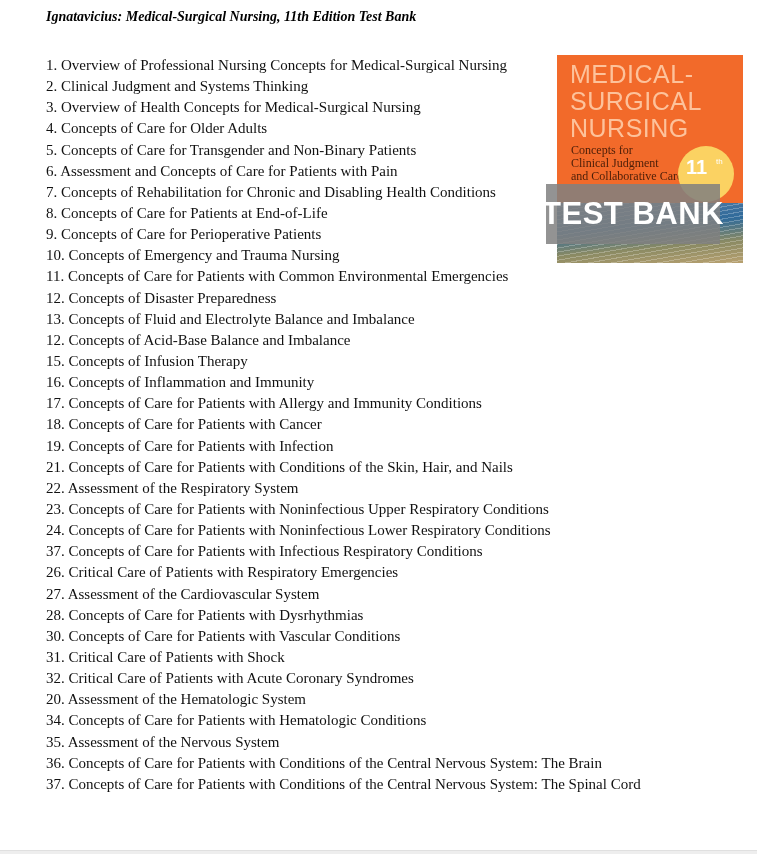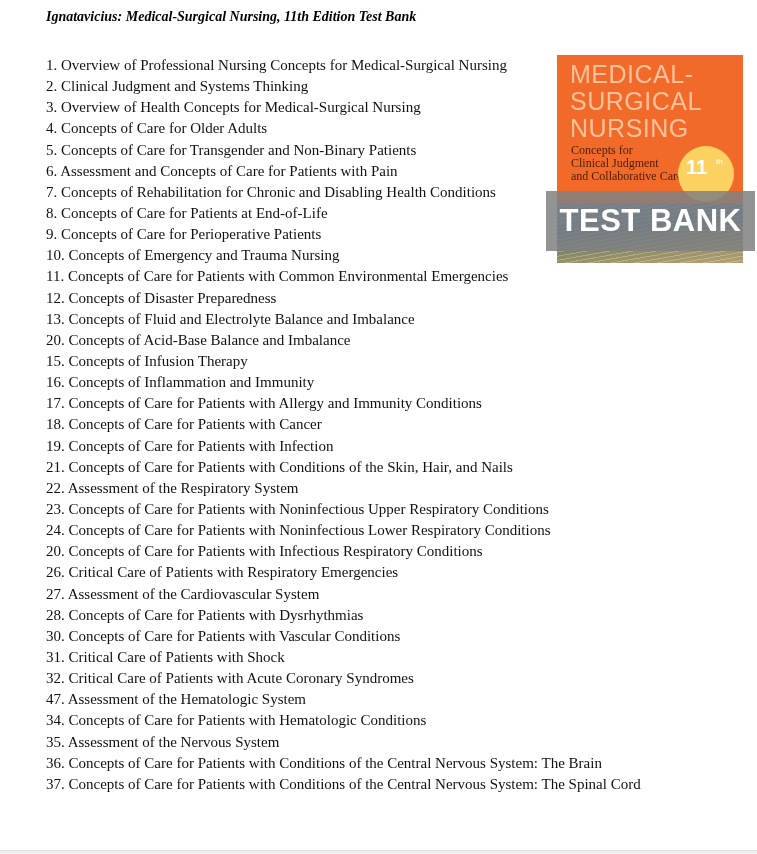--- a/index.html
+++ b/index.html
@@ -40,21 +40,21 @@
   }
   .edition-num { position: absolute; left: 8px; top: 10px; font-size: 20px; text-align: right; }
   .edition-sup { position: absolute; left: 38px; top: 11px; font-size: 8px; font-weight: normal; }
   .cover-wave {
     position: absolute; left: 0; bottom: 0; width: 186px; height: 60px;
     background:
       repeating-linear-gradient(170deg, rgba(255,255,255,0.25) 0 1px, transparent 1px 4px),
       linear-gradient(175deg, #5b7fa6 0%, #2f6a9a 40%, #8a8a63 70%, #b8a170 100%);
   }
   .watermark-band {
-    position: absolute; left: 546px; top: 191px; width: 209px; height: 60px;
+    position: absolute; left: 546px; top: 184px; width: 174px; height: 60px;
     background: rgba(128, 128, 128, 0.85);
     display: flex; align-items: center; justify-content: center;
   }
   .watermark-text {
     font-family: "Liberation Sans", sans-serif; font-weight: bold; font-size: 31px;
     color: #ffffff; letter-spacing: 0.5px; white-space: nowrap;
   }
   .bottom-bar {
     position: absolute; left: 0; top: 850px; width: 757px; height: 4px;
     background: #eeeeee; border-top: 1px solid #e0e0e0;
@@ -94,37 +94,37 @@
   <li>4. Concepts of Care for Older Adults</li>
   <li>5. Concepts of Care for Transgender and Non-Binary Patients</li>
   <li>6. Assessment and Concepts of Care for Patients with Pain</li>
   <li>7. Concepts of Rehabilitation for Chronic and Disabling Health Conditions</li>
   <li>8. Concepts of Care for Patients at End-of-Life</li>
   <li>9. Concepts of Care for Perioperative Patients</li>
   <li>10. Concepts of Emergency and Trauma Nursing</li>
   <li>11. Concepts of Care for Patients with Common Environmental Emergencies</li>
   <li>12. Concepts of Disaster Preparedness</li>
   <li>13. Concepts of Fluid and Electrolyte Balance and Imbalance</li>
-  <li>20. Concepts of Acid-Base Balance and Imbalance</li>
+  <li>12. Concepts of Acid-Base Balance and Imbalance</li>
   <li>15. Concepts of Infusion Therapy</li>
   <li>16. Concepts of Inflammation and Immunity</li>
   <li>17. Concepts of Care for Patients with Allergy and Immunity Conditions</li>
   <li>18. Concepts of Care for Patients with Cancer</li>
   <li>19. Concepts of Care for Patients with Infection</li>
   <li>21. Concepts of Care for Patients with Conditions of the Skin, Hair, and Nails</li>
   <li>22. Assessment of the Respiratory System</li>
   <li>23. Concepts of Care for Patients with Noninfectious Upper Respiratory Conditions</li>
   <li>24. Concepts of Care for Patients with Noninfectious Lower Respiratory Conditions</li>
-  <li>20. Concepts of Care for Patients with Infectious Respiratory Conditions</li>
+  <li>37. Concepts of Care for Patients with Infectious Respiratory Conditions</li>
   <li>26. Critical Care of Patients with Respiratory Emergencies</li>
   <li>27. Assessment of the Cardiovascular System</li>
   <li>28. Concepts of Care for Patients with Dysrhythmias</li>
   <li>30. Concepts of Care for Patients with Vascular Conditions</li>
   <li>31. Critical Care of Patients with Shock</li>
   <li>32. Critical Care of Patients with Acute Coronary Syndromes</li>
-  <li>47. Assessment of the Hematologic System</li>
+  <li>20. Assessment of the Hematologic System</li>
   <li>34. Concepts of Care for Patients with Hematologic Conditions</li>
   <li>35. Assessment of the Nervous System</li>
   <li>36. Concepts of Care for Patients with Conditions of the Central Nervous System: The Brain</li>
   <li class="wrap">37. Concepts of Care for Patients with Conditions of the Central Nervous System: The Spinal Cord</li>
 </ol>
 
 <div class="bottom-bar"></div>
 
 </body></html>

